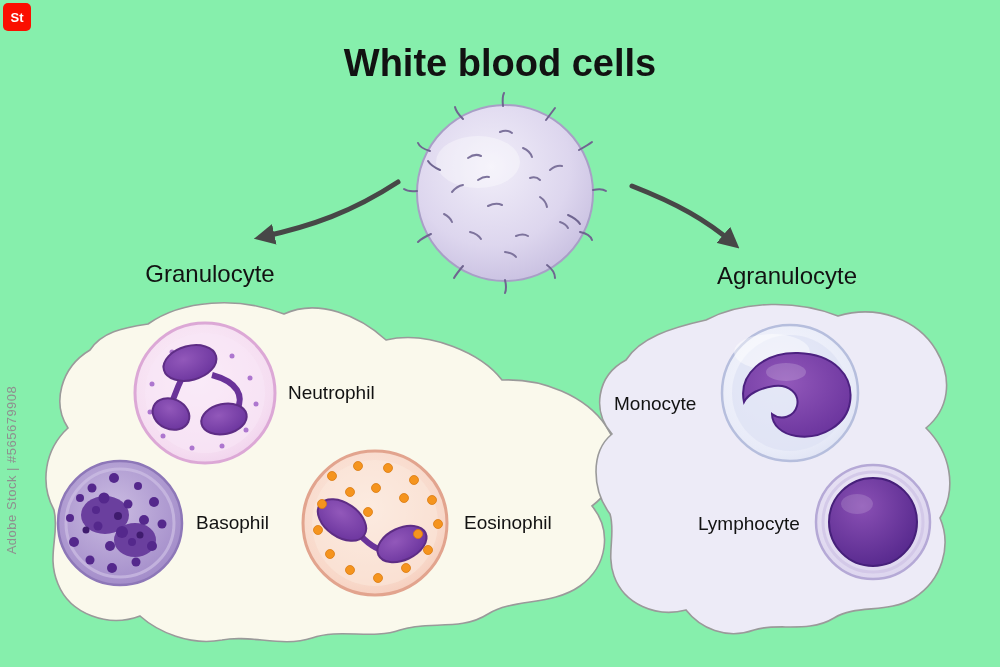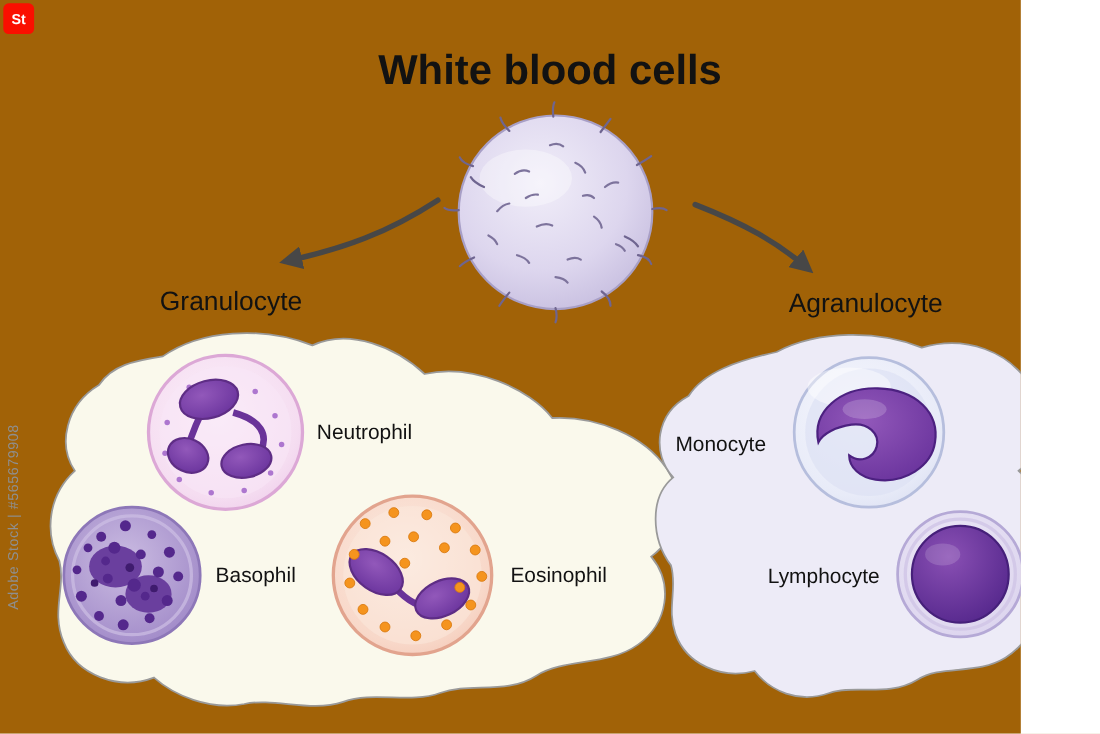--- a/index.html
+++ b/index.html
@@ -1,16 +1,16 @@
 <!DOCTYPE html>
 <html><head>
 <meta charset="utf-8">
 <style>
   html,body{margin:0;padding:0;background:#ffffff;}
-  .stage{position:relative;width:928px;height:667px;background:#a16207;overflow:hidden;
+  .stage{position:relative;width:1000px;height:667px;background:#86efac;overflow:hidden;
          font-family:"Liberation Sans", sans-serif;}
   svg{display:block;}
   text{font-family:"Liberation Sans", sans-serif;fill:#121212;}
   .title{font-size:38px;font-weight:600;}
   .group-label{font-size:24px;font-weight:400;}
   .cell-label{font-size:19px;font-weight:400;}
   .wm-text{font-size:13px;fill:#8f8f8f;letter-spacing:.5px;}
   .wm-logo-text{font-size:13px;font-weight:700;fill:#ffffff;}
 </style>
 </head>

